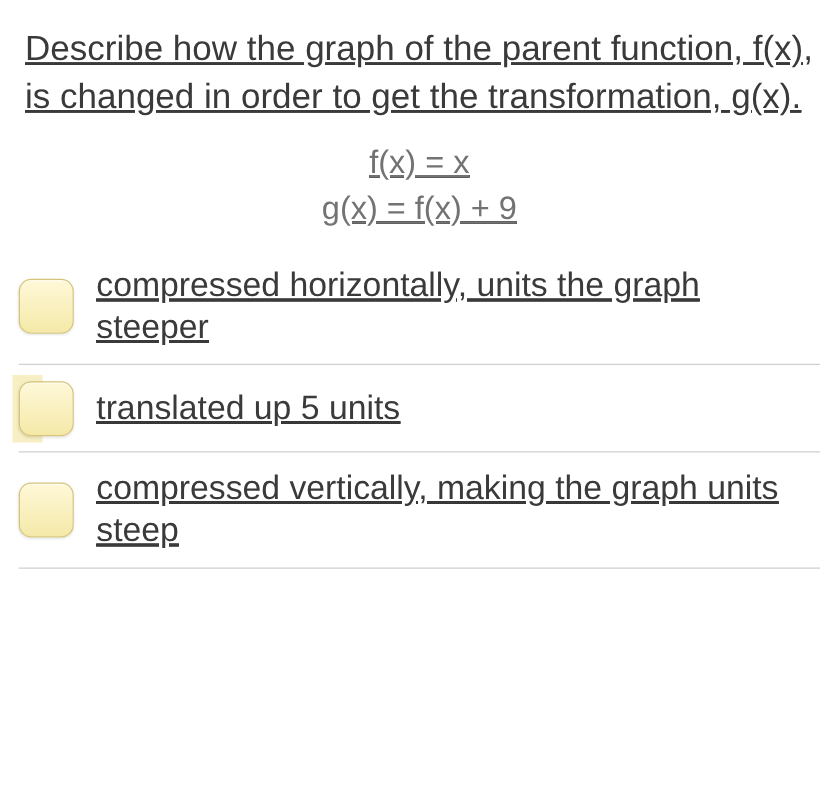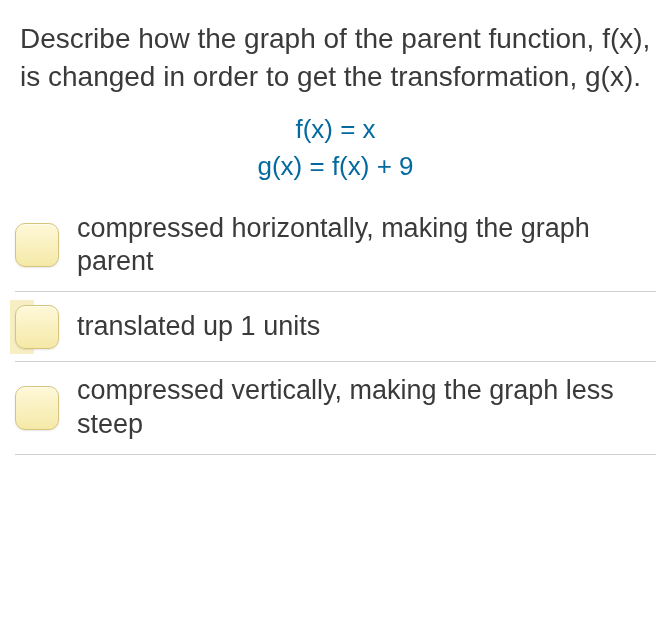--- a/index.html
+++ b/index.html
@@ -1,18 +1,19 @@
 <!DOCTYPE html>
 <html><head>
   <meta charset="utf-8">
   <style>
     * {
       margin: 0;
       padding: 0;
       box-sizing: border-box;
+      text-decoration: underline;
     }
     body {
       font-family: Arial, Helvetica, sans-serif;
       background: #ffffff;
       width: 671px;
       padding: 20px 15px;
       color: #333333;
     }
     .question-prompt {
       font-size: 28px;
@@ -20,21 +21,21 @@
       color: #3a3a3a;
       margin-bottom: 18px;
       padding: 0 5px;
     }
     .equations {
       text-align: center;
       margin-bottom: 18px;
     }
     .equation {
       font-size: 26px;
-      color: #0369a1;
+      color: #737373;
       margin: 6px 0;
       font-family: Arial, Helvetica, sans-serif;
     }
     .options {
       width: 100%;
     }
     .option-row {
       display: flex;
       align-items: center;
       padding: 12px 5px 12px 0;
@@ -82,23 +83,23 @@
 <div class="question-prompt">Describe how the graph of the parent function, f(x), is changed in order to get the transformation, g(x).</div>
 
 <div class="equations">
   <div class="equation">f(x) = x</div>
   <div class="equation">g(x) = f(x) + 9</div>
 </div>
 
 <div class="options">
   <div class="option-row">
     <div class="checkbox"></div>
-    <div class="option-text">compressed horizontally, making the graph parent</div>
+    <div class="option-text">compressed horizontally, units the graph steeper</div>
   </div>
   <div class="option-row">
     <div class="checkbox checkbox-highlight"></div>
-    <div class="option-text">translated up 1 units</div>
+    <div class="option-text">translated up 5 units</div>
   </div>
   <div class="option-row">
     <div class="checkbox"></div>
-    <div class="option-text">compressed vertically, making the graph less steep</div>
+    <div class="option-text">compressed vertically, making the graph units steep</div>
   </div>
 </div>
 
 </body></html>

